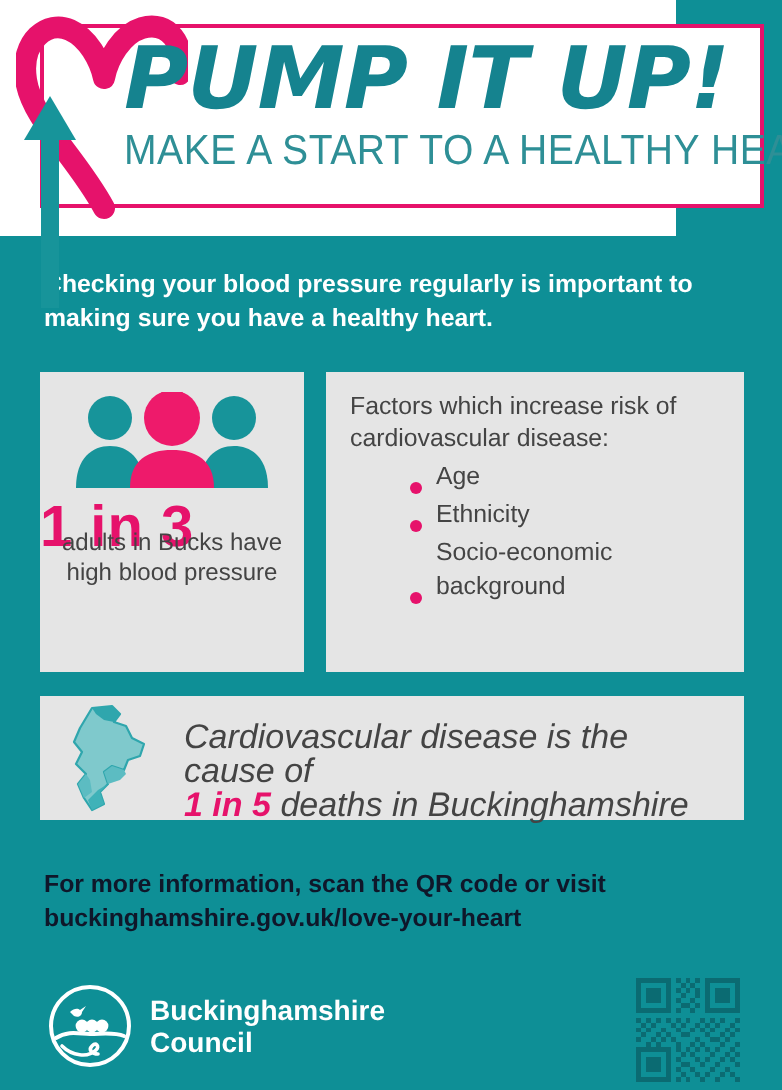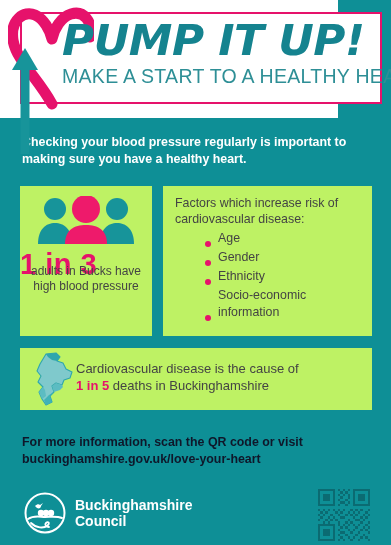--- a/index.html
+++ b/index.html
@@ -59,21 +59,21 @@
     position:absolute; left:22px; top:134px; width:350px;
     color:#ffffff;
     font-size:12.4px;
     line-height:17px;
     font-weight:bold;
   }
 
   
   .card {
     position:absolute;
-    background:#bef264;
+    background:#e5e5e5;
   }
   #stat-card { left:20px; top:186px; width:132px; height:150px; }
   #factors-card { left:163px; top:186px; width:209px; height:150px; }
   #map-card { left:20px; top:348px; width:352px; height:62px; }
 
   
   .people { position:absolute; left:16px; top:10px; width:100px; height:48px; }
   .big-stat {
     position:absolute; left:0; top:62px; width:132px;
     text-align:left;
@@ -116,24 +116,25 @@
   }
   .factor-text {
     color:#444444;
     font-size:12.4px;
     line-height:17px;
   }
 
   
   .map-svg { position:absolute; left:10px; top:4px; width:54px; height:55px; }
   .map-text {
-    position:absolute; left:56px; top:12px; width:272px;
+    position:absolute; left:72px; top:12px; width:272px;
     color:#444444;
-    font-size:13px;
+    font-size:17px;
     line-height:17px;
+    font-style:italic;
   }
   .pink-bold { color:#e6126b; font-weight:bold; }
 
   
   .footer-text {
     position:absolute; left:22px; top:434px; width:350px;
     color:#0f172a;
     font-size:12.4px;
     line-height:17px;
     font-weight:bold;
@@ -186,29 +187,25 @@
 
 <div class="card" id="factors-card">
   <div class="factors-head">Factors which increase risk of cardiovascular disease:</div>
   <div class="factor-list">
     <div class="factor-row">
       <span class="bullet"></span>
       <span class="factor-text">Age</span>
     </div>
     <div class="factor-row">
       <span class="bullet"></span>
-      <span class="factor-text">Gender</span>
-    </div>
-    <div class="factor-row">
-      <span class="bullet"></span>
       <span class="factor-text">Ethnicity</span>
     </div>
     <div class="factor-row">
       <span class="bullet"></span>
-      <span class="factor-text">Socio-economic information</span>
+      <span class="factor-text">Socio-economic background</span>
     </div>
   </div>
 </div>
 
 <svg class="arrow-up" viewBox="0 0 28 108">
   <polygon points="14,2 27,24 1,24" fill="#17949a"></polygon>
   <rect x="9.5" y="22" width="9" height="86" fill="#17949a"></rect>
 </svg>
 
 <div class="card" id="map-card">

